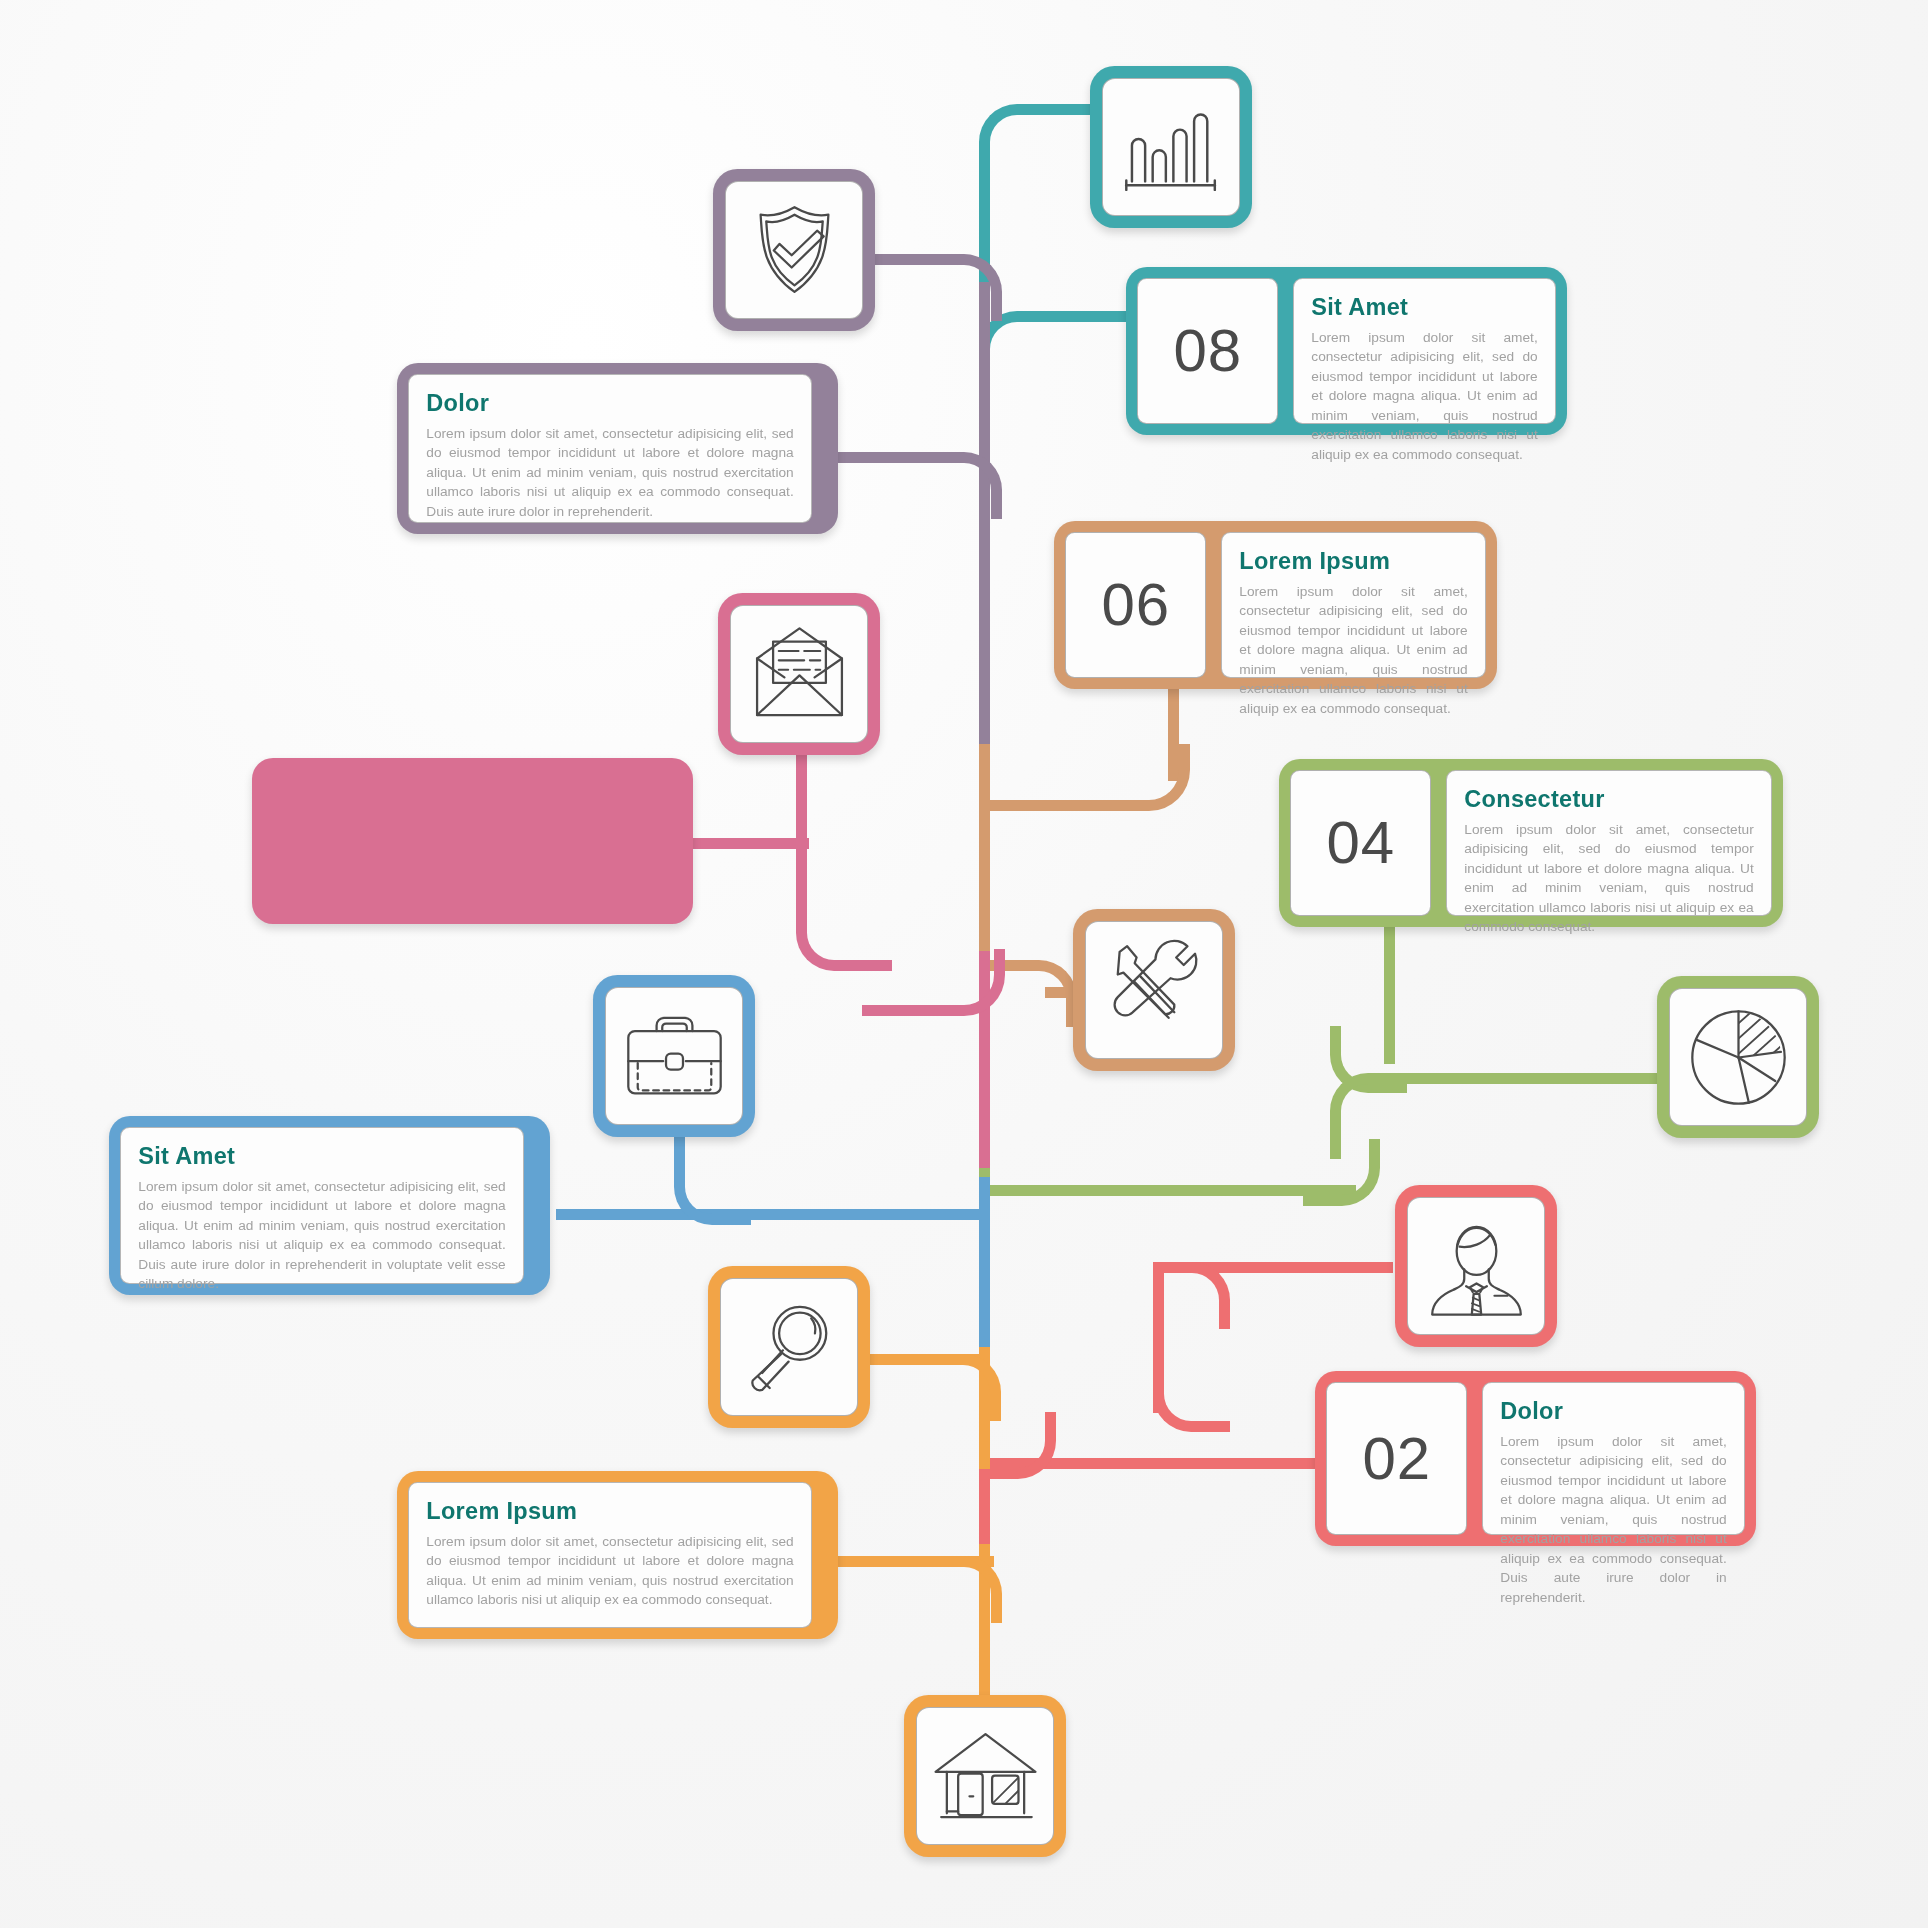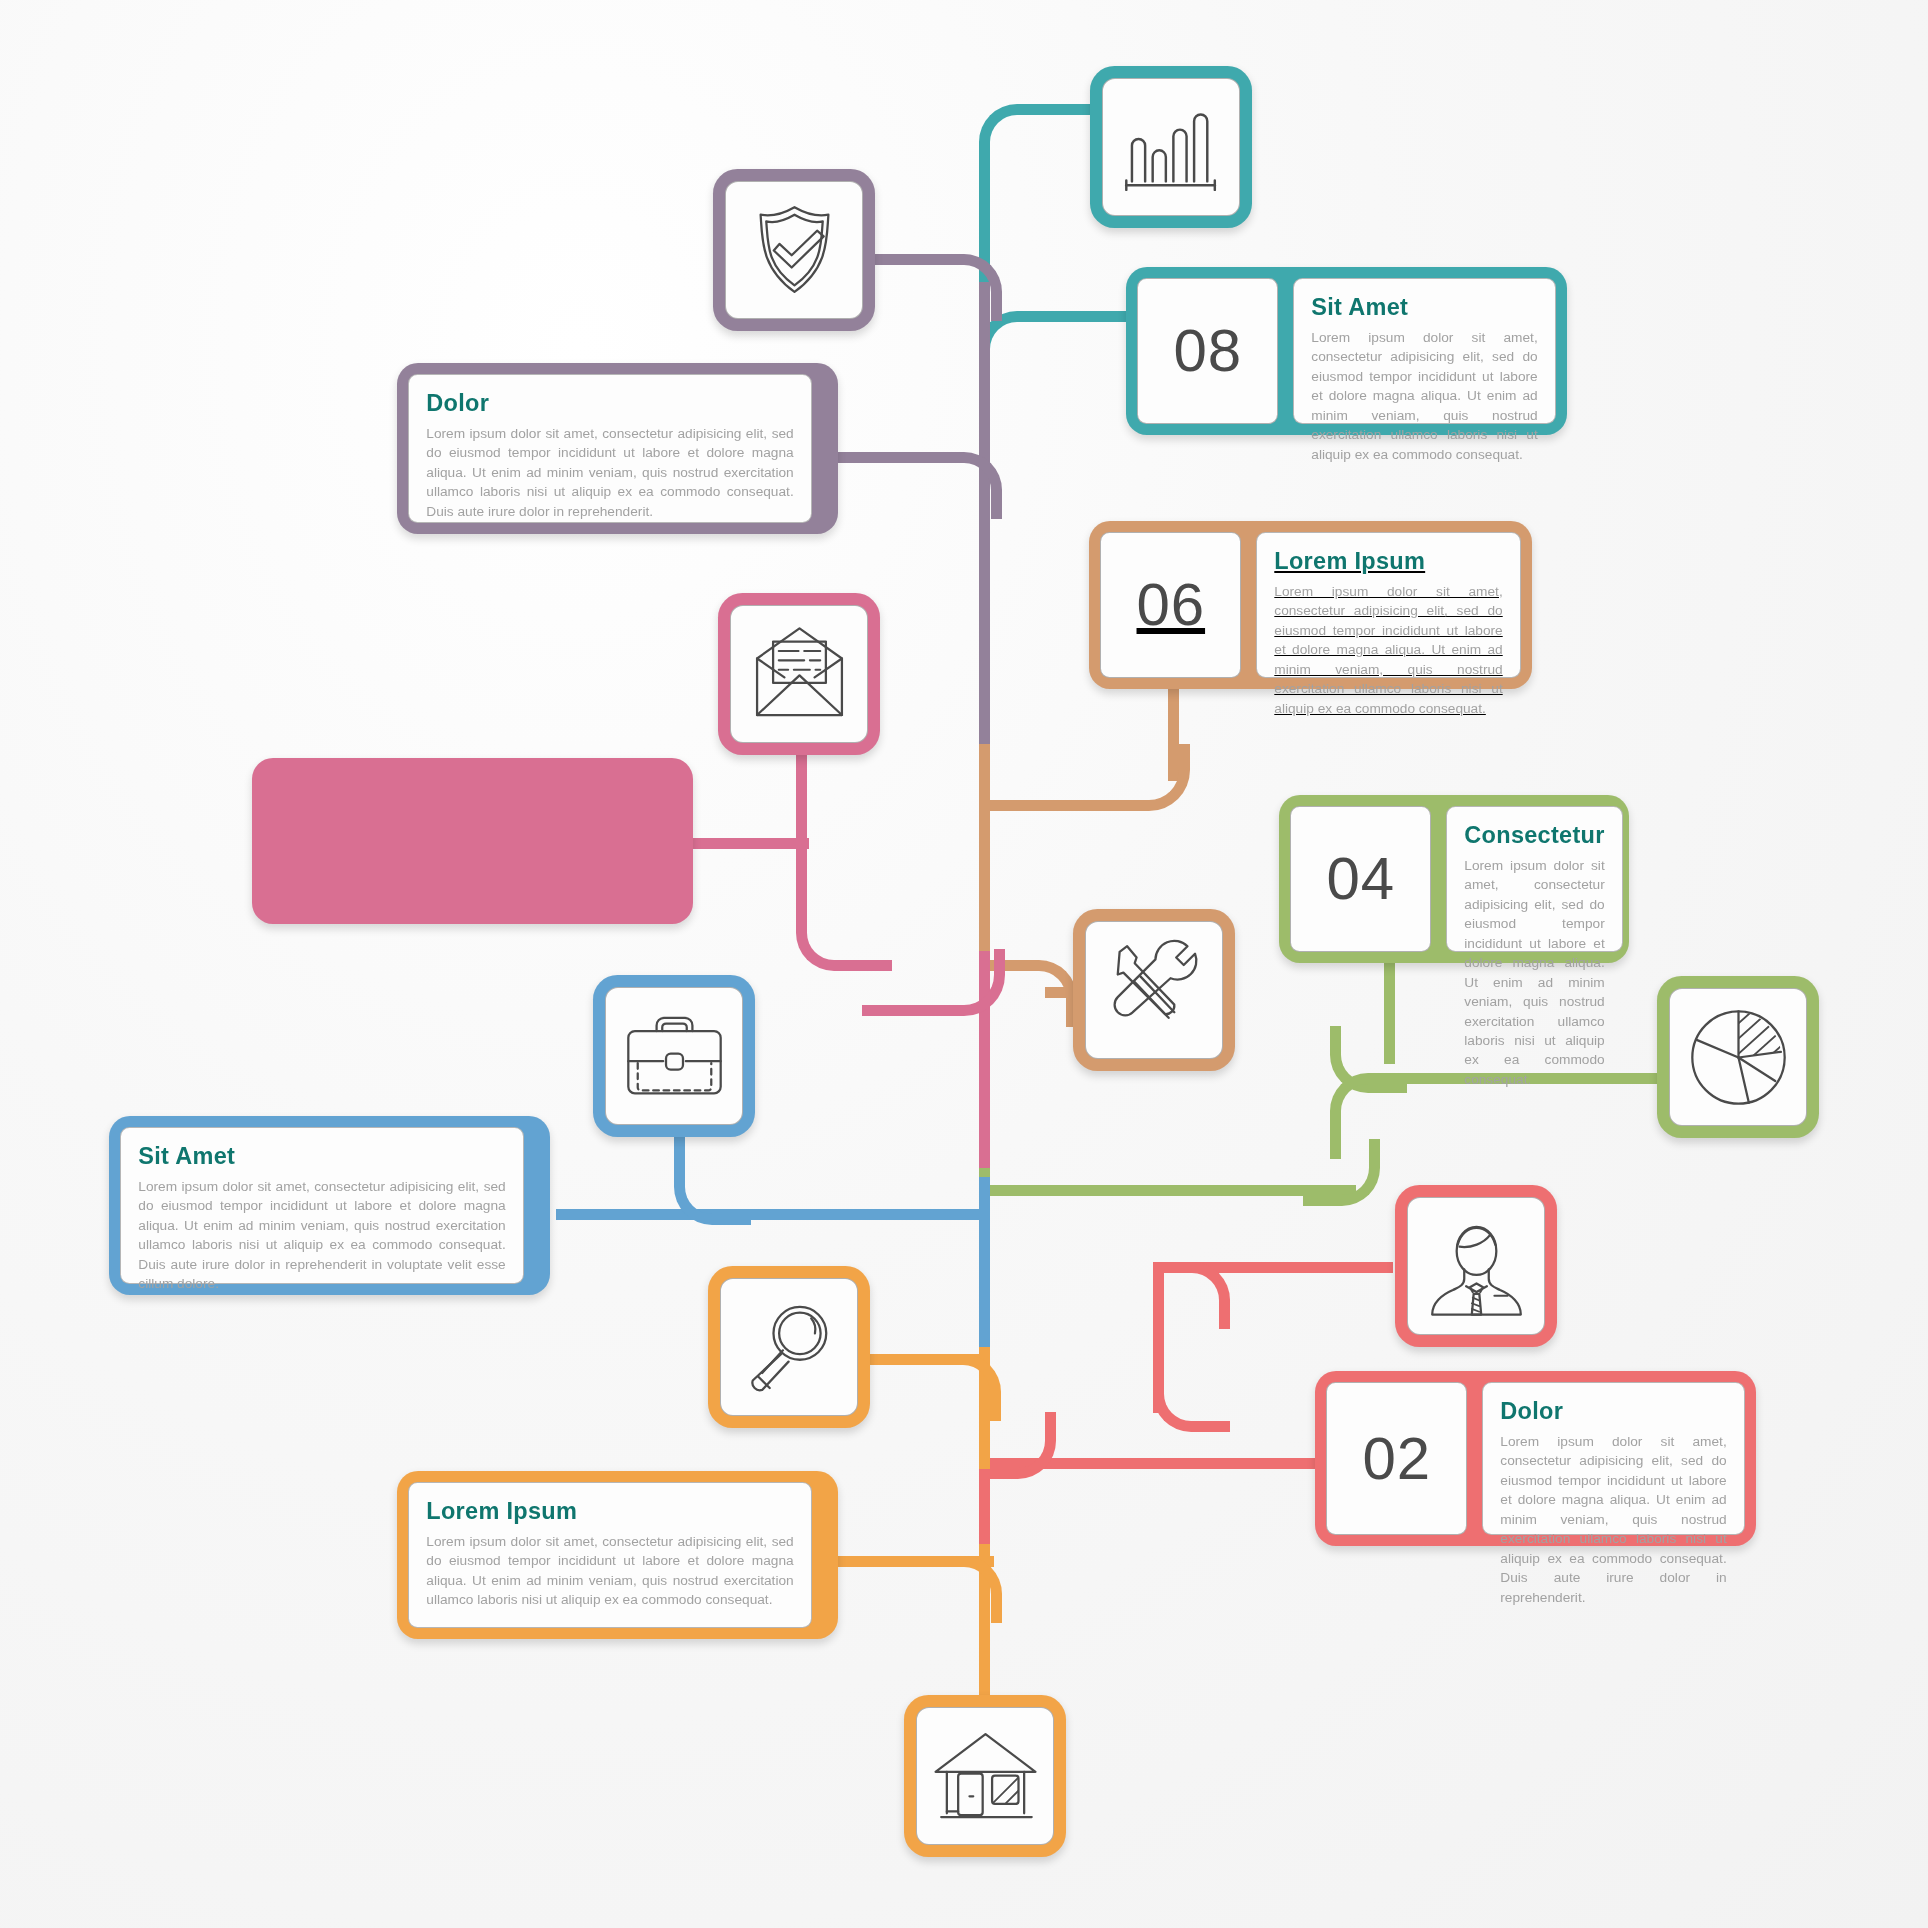--- a/index.html
+++ b/index.html
@@ -308,36 +308,36 @@
   </div>
 
   <div class="card" style="left:397px;top:363px;width:441px;height:171px;background:#93819a;">
     <div class="txt-pane">
       <p class="ttl">Dolor</p>
       <p class="body">Lorem ipsum dolor sit amet, consectetur adipisicing elit, sed do eiusmod tempor incididunt ut labore et dolore magna aliqua. Ut enim ad minim veniam, quis nostrud exercitation ullamco laboris nisi ut aliquip ex ea commodo consequat. Duis aute irure dolor in reprehenderit.</p>
     </div>
     <div class="gap"></div>
   </div>
 
-  <div class="card" style="left:1089px;top:521px;width:443px;height:168px;background:#d49b6e;text-decoration:underline;">
+  <div class="card" style="left:1054px;top:521px;width:443px;height:168px;background:#d49b6e;">
     <div class="num-pane">
       <span class="num">06</span>
     </div>
     <div class="gap"></div>
     <div class="txt-pane">
       <p class="ttl">Lorem Ipsum</p>
       <p class="body">Lorem ipsum dolor sit amet, consectetur adipisicing elit, sed do eiusmod tempor incididunt ut labore et dolore magna aliqua. Ut enim ad minim veniam, quis nostrud exercitation ullamco laboris nisi ut aliquip ex ea commodo consequat.</p>
     </div>
   </div>
 
   <div class="card" style="left:252px;top:758px;width:441px;height:166px;background:#d96f92;">
     <div class="gap"></div>
   </div>
 
-  <div class="card" style="left:1279px;top:759px;width:350px;height:168px;background:#9dbc6a;margin-top:36px;">
+  <div class="card" style="left:1279px;top:759px;width:504px;height:168px;background:#9dbc6a;">
     <div class="num-pane">
       <span class="num">04</span>
     </div>
     <div class="gap"></div>
     <div class="txt-pane">
       <p class="ttl">Consectetur</p>
       <p class="body">Lorem ipsum dolor sit amet, consectetur adipisicing elit, sed do eiusmod tempor incididunt ut labore et dolore magna aliqua. Ut enim ad minim veniam, quis nostrud exercitation ullamco laboris nisi ut aliquip ex ea commodo consequat.</p>
     </div>
   </div>
 

